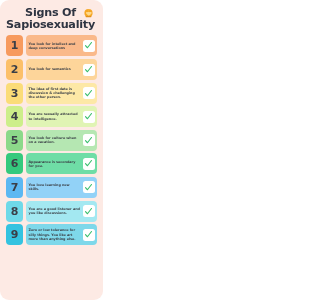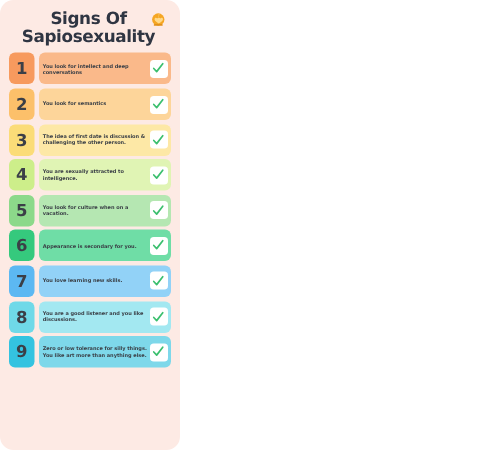--- a/index.html
+++ b/index.html
@@ -4,21 +4,21 @@
 <style>
   * { margin:0; padding:0; box-sizing:border-box; }
   html, body {
     width:120px; height:300px;
     background:#ffffff;
     font-family:"DejaVu Sans", sans-serif;
     overflow:hidden;
   }
   .card {
     position:relative;
-    width:120px; height:300px;
+    width:103px; height:300px;
     background:#fdeae4;
     border-radius:9px;
     padding:7px 6px 6px 6px;
     overflow:hidden;
   }
   .header {
     display:flex;
     align-items:flex-start;
     justify-content:center;
     padding:0 2px 0 2px;

